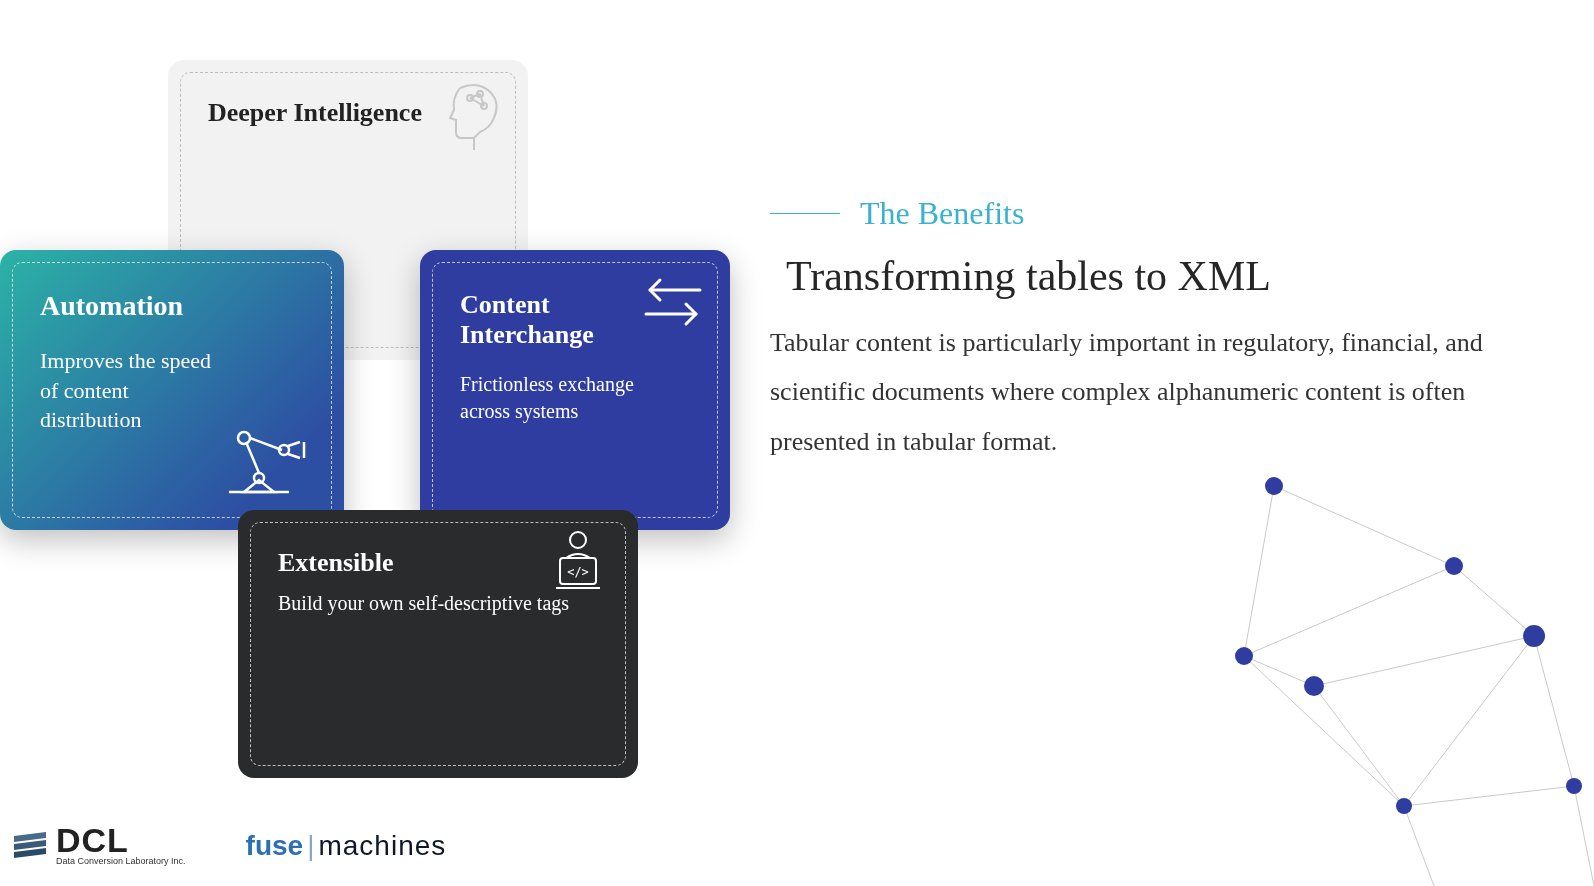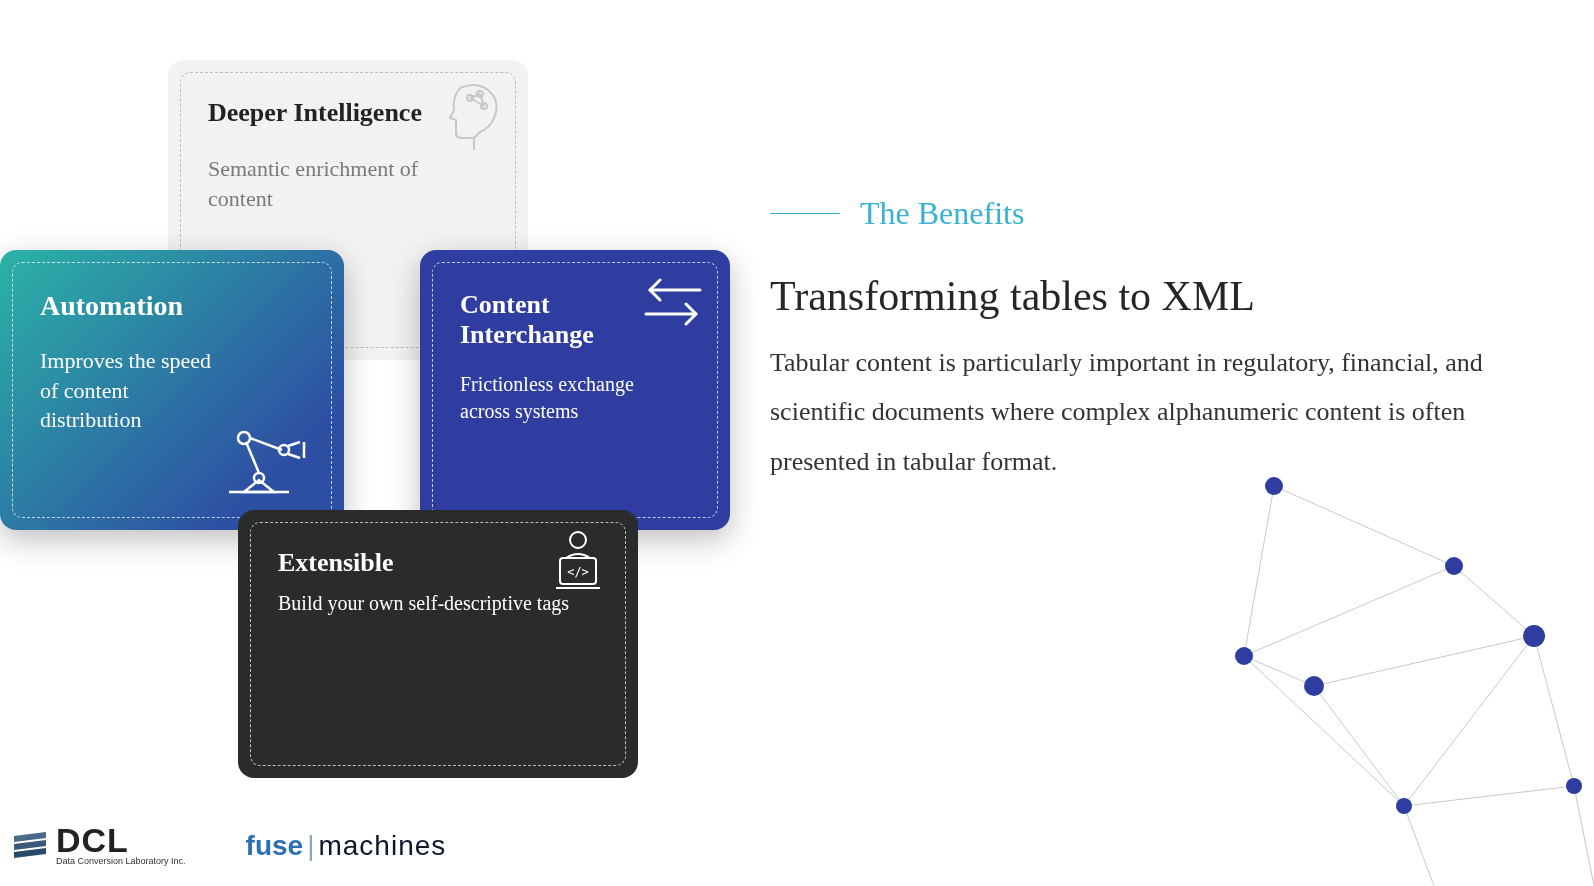--- a/index.html
+++ b/index.html
@@ -83,28 +83,29 @@
   }
   .card-ext h3 { font-size: 26px; font-weight: 700; margin: 10px 10px 12px 10px; }
   .card-ext p  { font-size: 20px; line-height: 1.35; margin: 0 30px 0 10px; }
   .icon-wrap { position: absolute; }
   .right-area {
     position: absolute;
     left: 770px;
     top: 195px;
     width: 720px;
   }
-  .eyebrow-row { display: flex; align-items: center; gap: 20px; margin-bottom: 40px; text-align: right; }
+  .eyebrow-row { display: flex; align-items: center; gap: 20px; margin-bottom: 20px; text-align: right; }
   .eyebrow-line { width: 70px; height: 1px; background: #39b1d1; }
   .eyebrow-text { color: #39b1d1; font-size: 32px; font-family: Georgia, serif; }
   .right-area h2 {
     color: #262626;
     font-size: 42px;
     font-weight: 400;
     margin-bottom: 18px;
+    margin-left: 16px;
   }
   .right-area .body-text {
     color: #333;
     font-size: 26px;
     line-height: 1.9;
     font-family: Georgia, serif;
   }
   .footer {
     position: absolute;
     left: 10px;
@@ -124,21 +125,20 @@
   .network-svg { position: absolute; right: 0; bottom: 0; }
 </style>
 </head>
 <body>
 
 <div class="left-area">
 
   <div class="card card-deeper">
     <div class="card-border"></div>
     <h3>Deeper Intelligence</h3>
-    <p>Semantic enrichment of content</p>
     <div class="icon-wrap" style="right:18px; top:18px;">
       <svg width="70" height="75" viewBox="0 0 70 75" fill="none" stroke="#c7c7c7" stroke-width="2">
         <path d="M20 10 Q12 20 14 32 L10 40 L16 42 L16 55 Q16 60 22 60 L34 60 L34 72"></path>
         <path d="M20 10 Q40 2 52 16 Q60 26 54 40 Q50 50 40 54 L34 60"></path>
         <circle cx="30" cy="20" r="3"></circle>
           <circle cx="40" cy="16" r="3"></circle>
           <circle cx="44" cy="28" r="3"></circle>
         <line x1="30" y1="20" x2="40" y2="16"></line>
           <line x1="40" y1="16" x2="44" y2="28"></line>
           <line x1="30" y1="20" x2="44" y2="28"></line>

